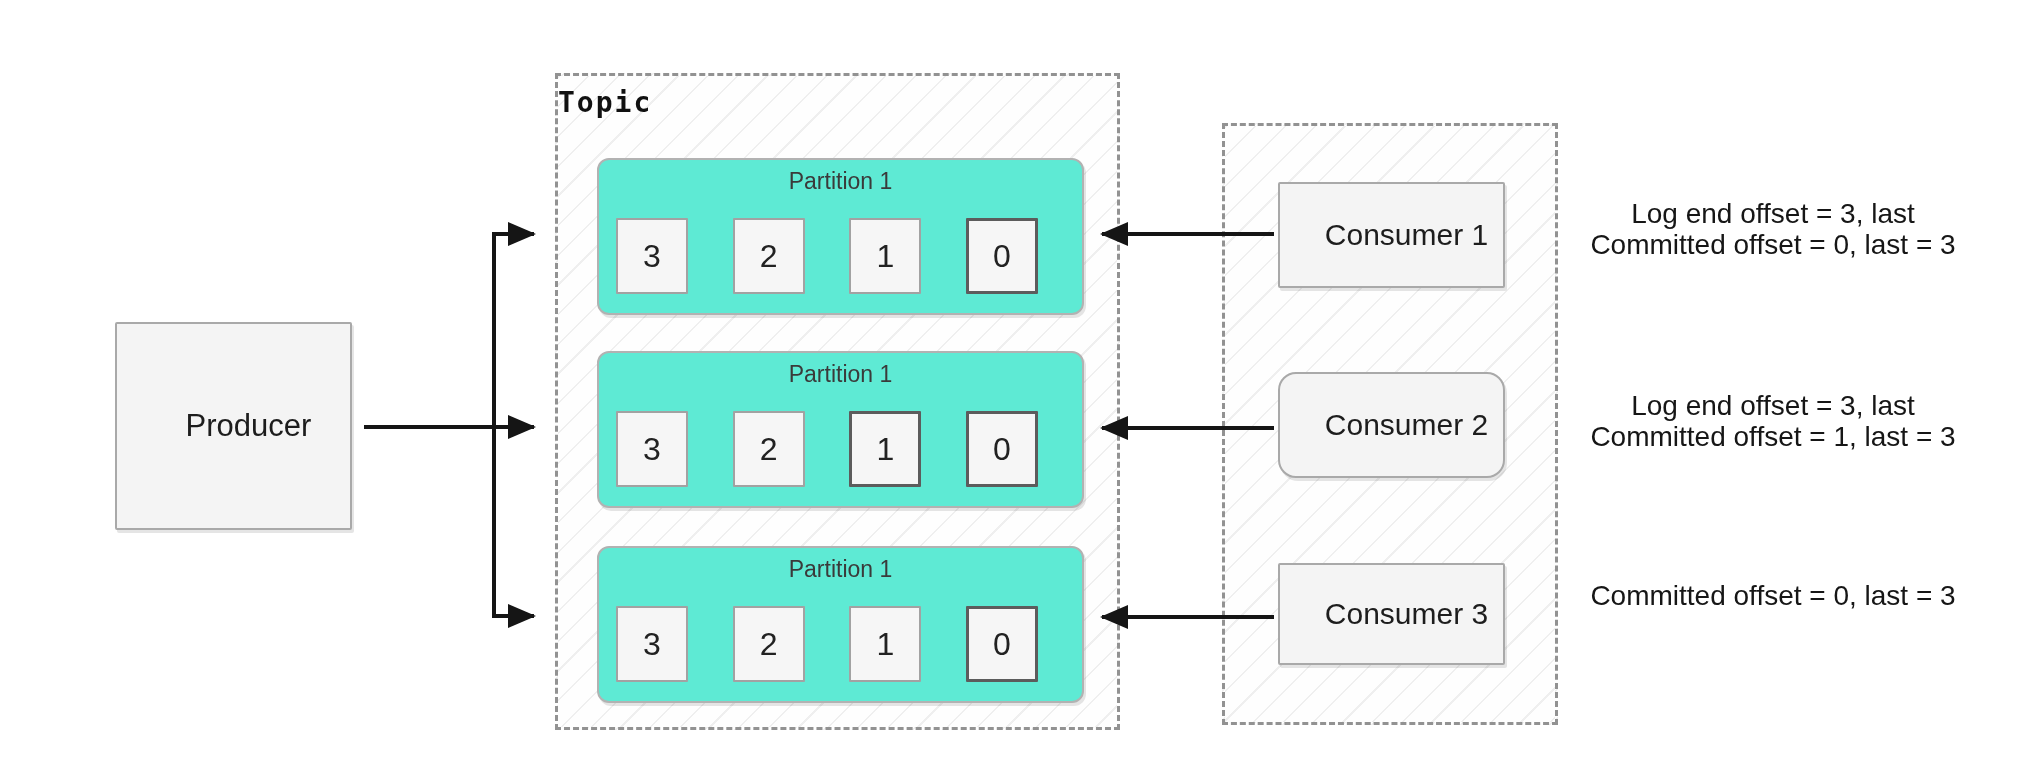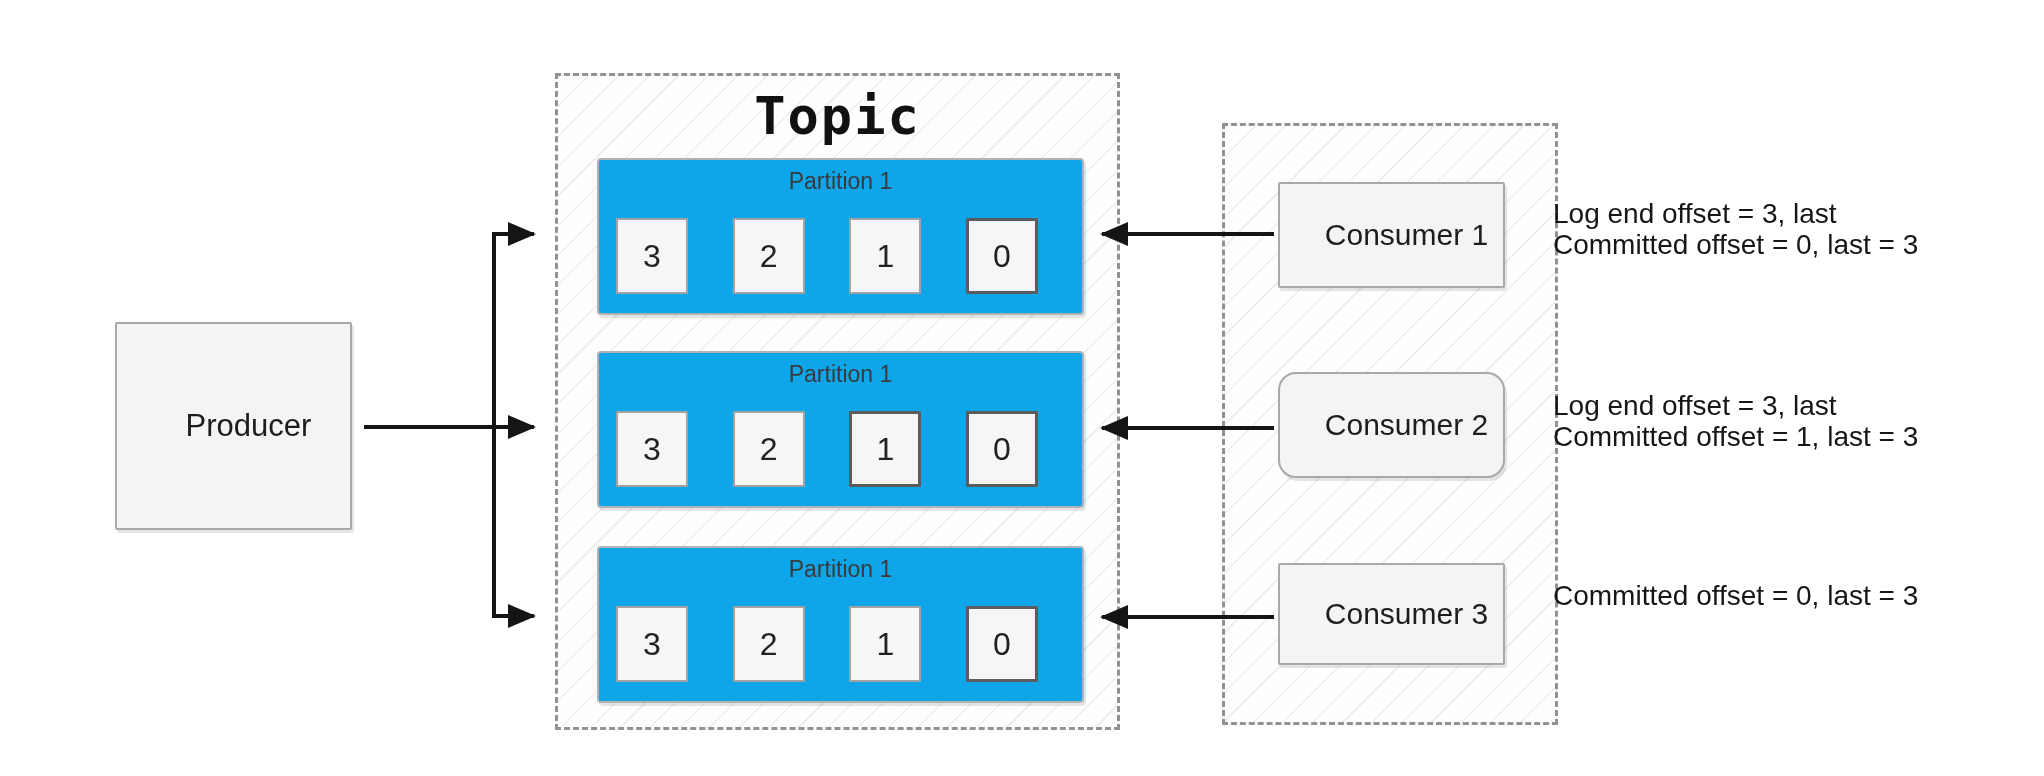--- a/index.html
+++ b/index.html
@@ -14,43 +14,43 @@
     background:
       repeating-linear-gradient(135deg,
         rgba(140,140,140,0.13) 0px, rgba(140,140,140,0.13) 1.6px,
         rgba(0,0,0,0) 1.6px, rgba(0,0,0,0) 21px);
     background-color:#fefefe;
     box-sizing:border-box;
     z-index:1;
   }
   .topic-title{
     position:absolute;top:10px;left:0;right:0;
-    text-align:center;
+    text-align:left;
     font-family:"DejaVu Sans Mono","Liberation Mono",monospace;
-    font-weight:bold;font-size:52px;letter-spacing:2px;color:#111;
+    font-weight:bold;font-size:28px;letter-spacing:2px;color:#111;
   }
   .solid-box{
     position:absolute;
     background:#f4f4f4;
     border:2px solid #a9a9a9;
     border-radius:2px;
     box-shadow:2px 3px 0 rgba(0,0,0,0.10);
     box-sizing:border-box;
     z-index:2;
   }
   .center-label{
     position:absolute;inset:0;
     display:flex;align-items:center;justify-content:center;
     font-size:31px;color:#1d1d1d;padding-left:30px;
   }
   .partition{
     position:absolute;
-    background:#0ea5e9;
+    background:#5eead4;
     border:2px solid #b2b2b2;
-    border-radius:4px;
+    border-radius:12px;
     box-shadow:2px 3px 0 rgba(0,0,0,0.10);
     box-sizing:border-box;
     z-index:2;
   }
   .partition-title{
     position:absolute;top:8px;left:0;right:0;
     text-align:center;font-size:23px;color:#3a3a3a;
   }
   .cells{
     position:absolute;top:58px;left:17px;right:44px;
@@ -63,21 +63,21 @@
     border-radius:1px;
     display:flex;align-items:center;justify-content:center;
     font-size:32px;color:#222;
     box-sizing:border-box;
   }
   .cell.highlighted{
     border:3px solid #5c5c5c;
   }
   .annotation{
     position:absolute;width:440px;
-    text-align:left;font-size:28px;line-height:31px;color:#161616;
+    text-align:center;font-size:28px;line-height:31px;color:#161616;
     z-index:2;
   }
   .arrows{position:absolute;inset:0;z-index:3;pointer-events:none;}
 </style>
 </head>
 <body>
 
 <div class="canvas">
 
   <div class="solid-box" style="left:115px;top:322px;width:237px;height:208px;text-decoration:underline;">

